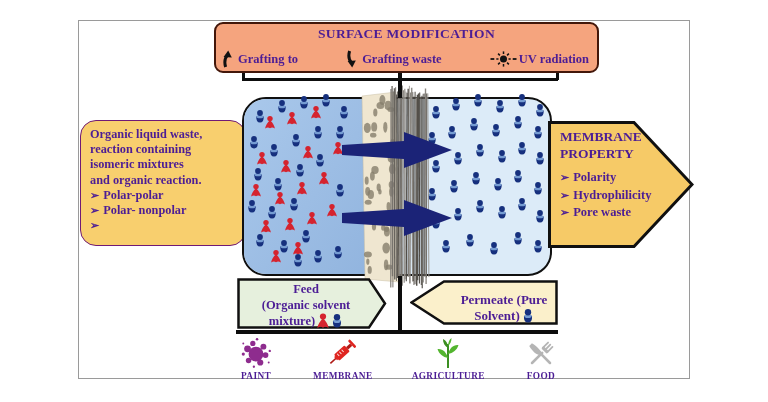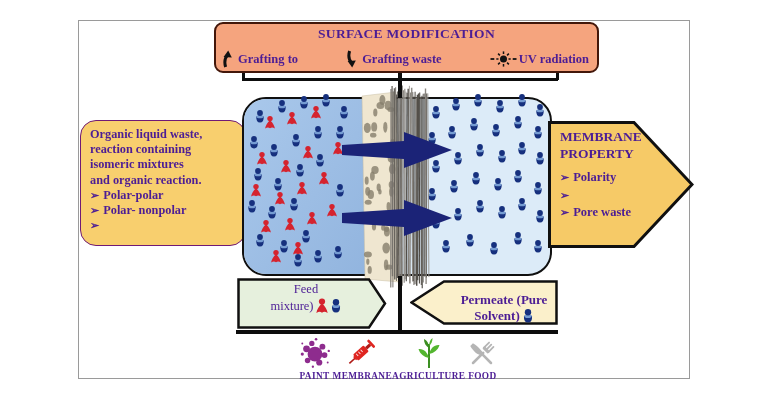--- a/index.html
+++ b/index.html
@@ -38,28 +38,28 @@
   .shape{z-index:4;}
   .fill-yellow{fill:var(--arrow-yellow,#F6CA67);stroke:#101010;stroke-width:3;}
   .fill-feed{fill:var(--feed-green,#E6F0DD);stroke:#101010;stroke-width:2.5;}
   .fill-perm{fill:var(--permeate-cream,#FBF0CB);stroke:#101010;stroke-width:2.5;}
 
   .prop-text{left:560px;top:129px;z-index:5;width:110px;}
   .prop-title{font-weight:bold;font-size:13.5px;line-height:16.5px;}
   .prop-bullets{margin-top:7px;}
   .prop-bullets .bullet{font-size:12.5px;line-height:17.5px;}
 
-  .feed-text{left:243px;top:282px;width:126px;text-align:center;z-index:5;font-weight:normal;
+  .feed-text{left:243px;top:282px;width:126px;text-align:center;z-index:5;font-weight:bold;
              font-size:12.5px;line-height:15.5px;}
   .perm-text{left:450px;top:292px;width:108px;text-align:center;z-index:5;font-weight:bold;
              font-size:13px;line-height:16px;}
   .inline-mol{vertical-align:-3px;margin-left:2px;}
 
   
-  .apps{left:238px;top:334px;width:320px;display:flex;justify-content:center;
+  .apps{left:238px;top:334px;width:320px;display:flex;justify-content:space-between;
         align-items:flex-end;z-index:5;}
   .app{display:flex;flex-direction:column;align-items:center;}
   .app-label{font-weight:bold;font-size:9.3px;letter-spacing:.4px;margin-top:1px;white-space:nowrap;}
 </style>
 </head>
 <body>
 
 <svg width="0" height="0" style="position:absolute">
   <defs>
     <g id="mol-blue">
@@ -305,33 +305,35 @@
       <div>MEMBRANE</div>
       <div>PROPERTY</div>
     </div>
     <div class="prop-bullets">
       <div class="bullet">
         <span class="bchar">➢</span>
         <span>Polarity</span>
         </div>
       <div class="bullet">
         <span class="bchar">➢</span>
+        <span>Hydrophilicity</span>
         </div>
       <div class="bullet">
         <span class="bchar">➢</span>
         <span>Pore waste</span>
         </div>
     </div>
   </div>
 
   <svg class="abs shape" style="left:237px;top:278px" width="150" height="51" viewBox="0 0 150 51">
     <polygon class="fill-feed" points="1.5,1.5 132,1.5 148,25.5 132,49.5 1.5,49.5"></polygon>
   </svg>
   <div class="abs feed-text">
     <div>Feed</div>
+    <div>(Organic solvent</div>
     <div><span>mixture)</span><svg class="inline-mol" width="12" height="15" viewBox="-6 -7.5 12 15">
           <use href="#mol-red" transform="scale(1.15)"></use>
         </svg><svg class="inline-mol" width="12" height="15" viewBox="-6 -7.5 12 15">
           <use href="#mol-blue" transform="scale(1.1)"></use>
         </svg></div>
   </div>
 
   <svg class="abs shape" style="left:410px;top:280px" width="148" height="45" viewBox="0 0 148 45">
     <polygon class="fill-perm" points="146.5,1.5 34,1.5 1.5,22.5 34,43.5 146.5,43.5"></polygon>
   </svg>

